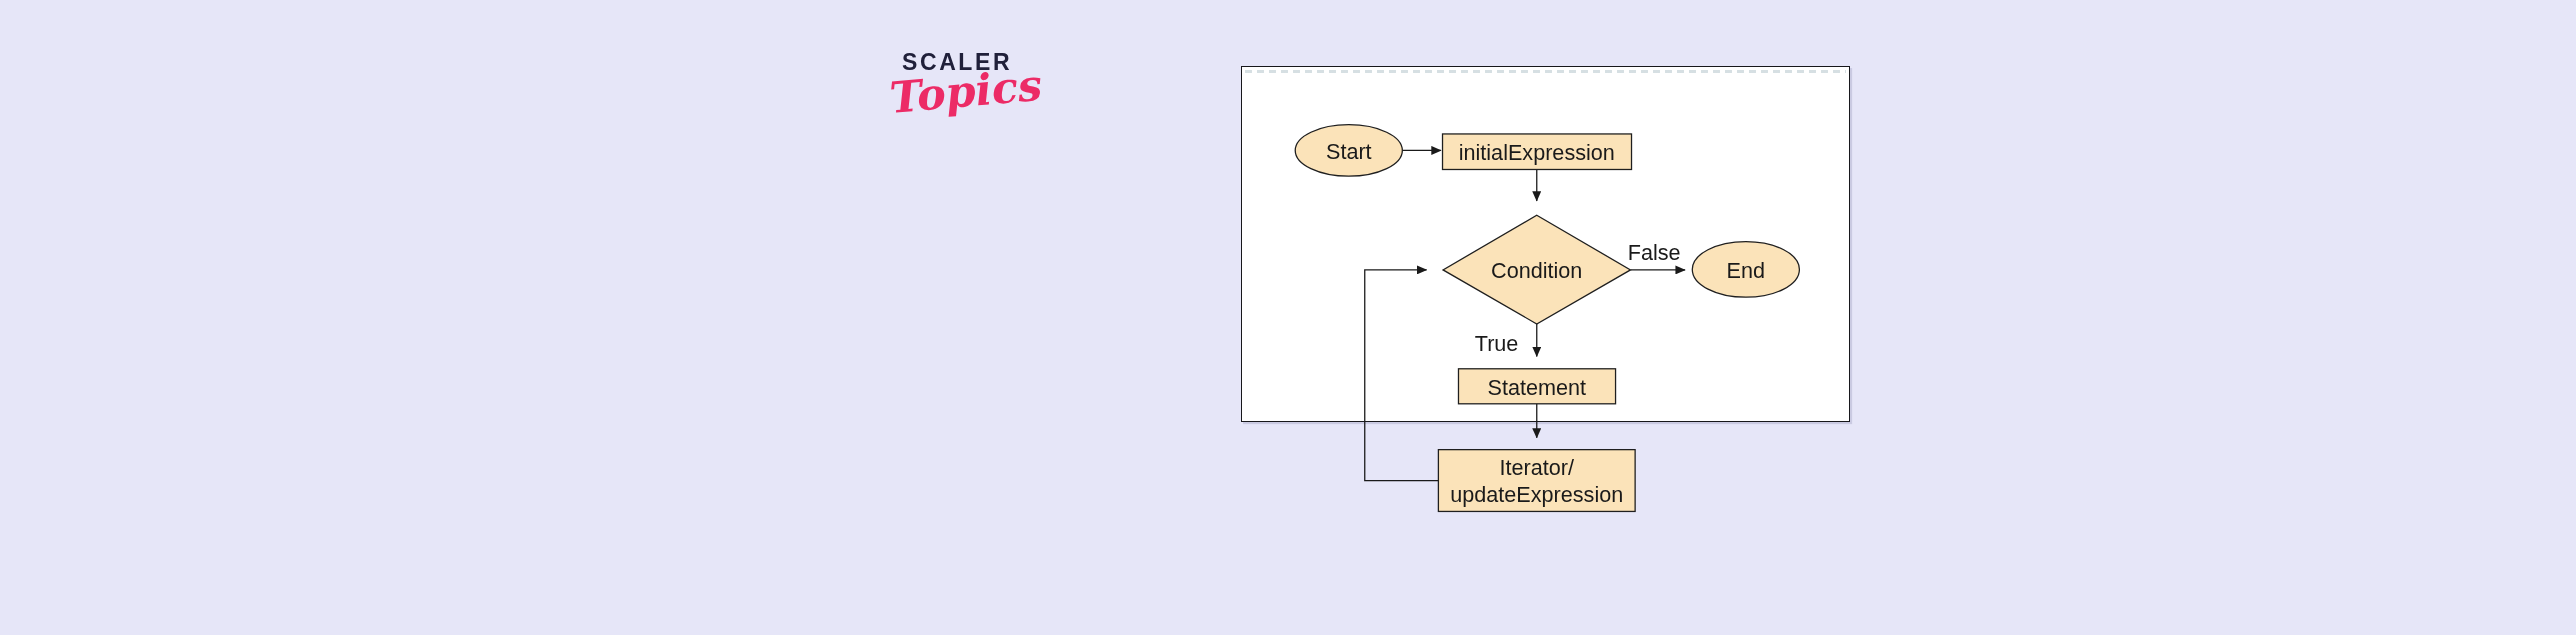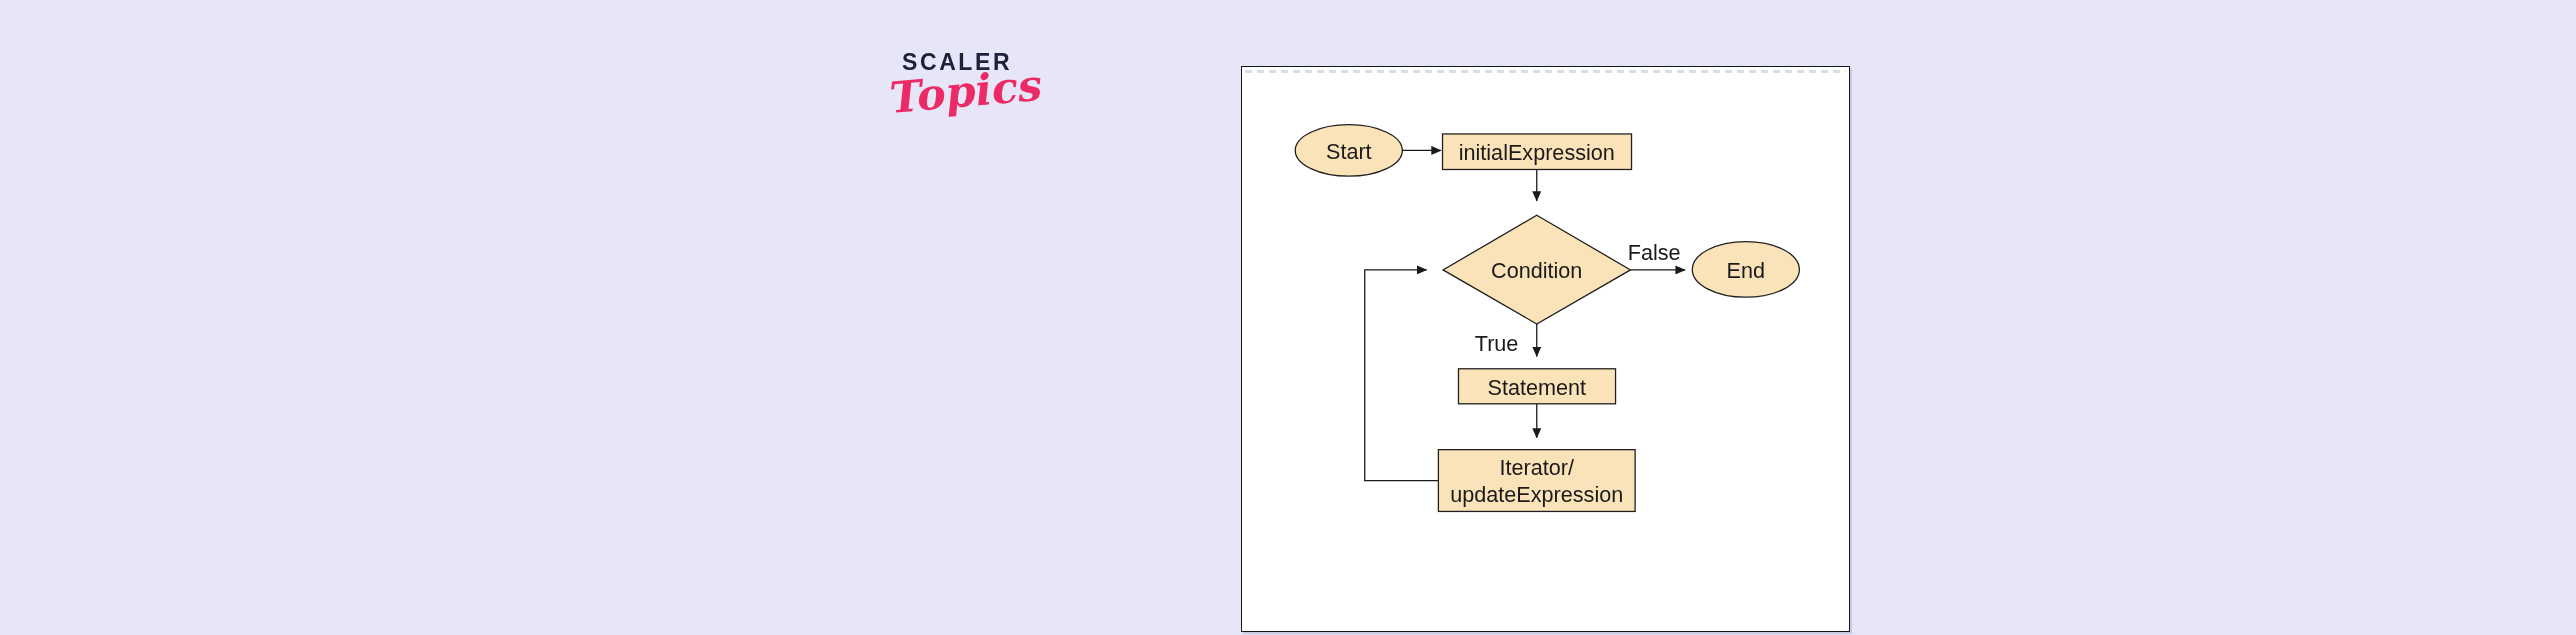--- a/index.html
+++ b/index.html
@@ -16,21 +16,21 @@
     font-family:"Liberation Sans", sans-serif;margin-left:12px;
   }
   .logo-script{
     font-family:"DejaVu Serif", serif;font-style:italic;font-weight:700;
     font-size:43px;color:#ec2b66;line-height:1.0;margin-top:1px;
     transform:rotate(-5deg);transform-origin:left center;
   }
 
   
   .panel{
-    position:absolute;left:1241px;top:66px;width:609px;height:566px;
+    position:absolute;left:1241px;top:66px;width:609px;height:356px;
     box-sizing:border-box;background:#ffffff;border:1.5px solid #17171b;
     box-shadow:2.1px 2.1px 0 rgba(150,150,185,0.35);
   }
   .panel-dashes{
     position:absolute;left:2.6px;right:2.6px;top:3.1px;height:2.6px;
     background:repeating-linear-gradient(90deg,#cfdade 0 6.7px,transparent 6.7px 12px);
     opacity:.85;
   }
   svg{position:absolute;left:0;top:0;}
 

